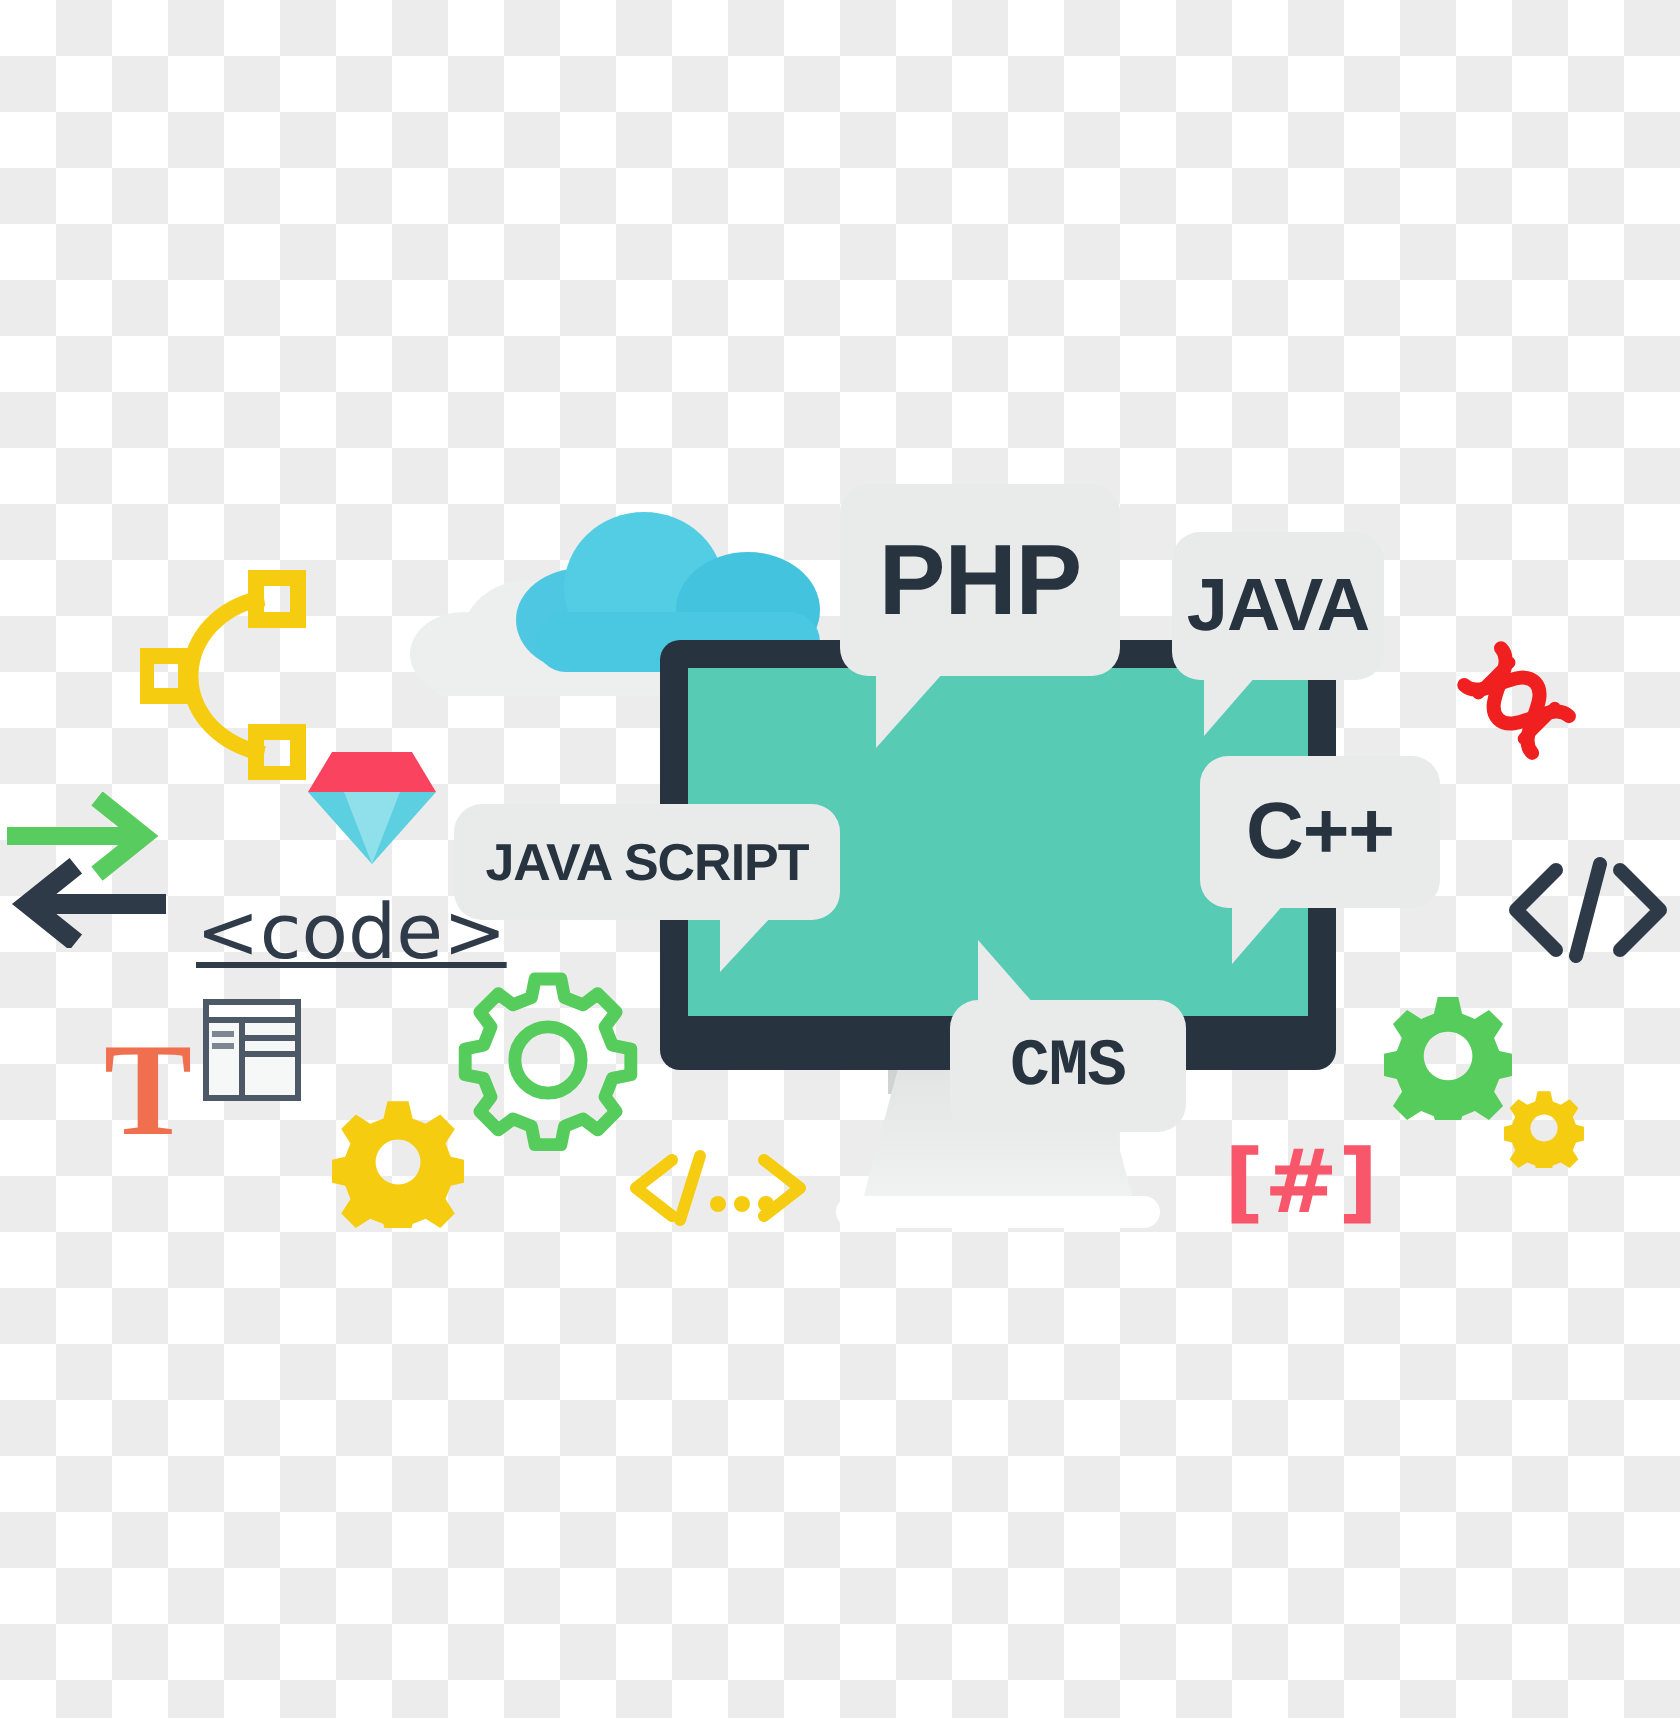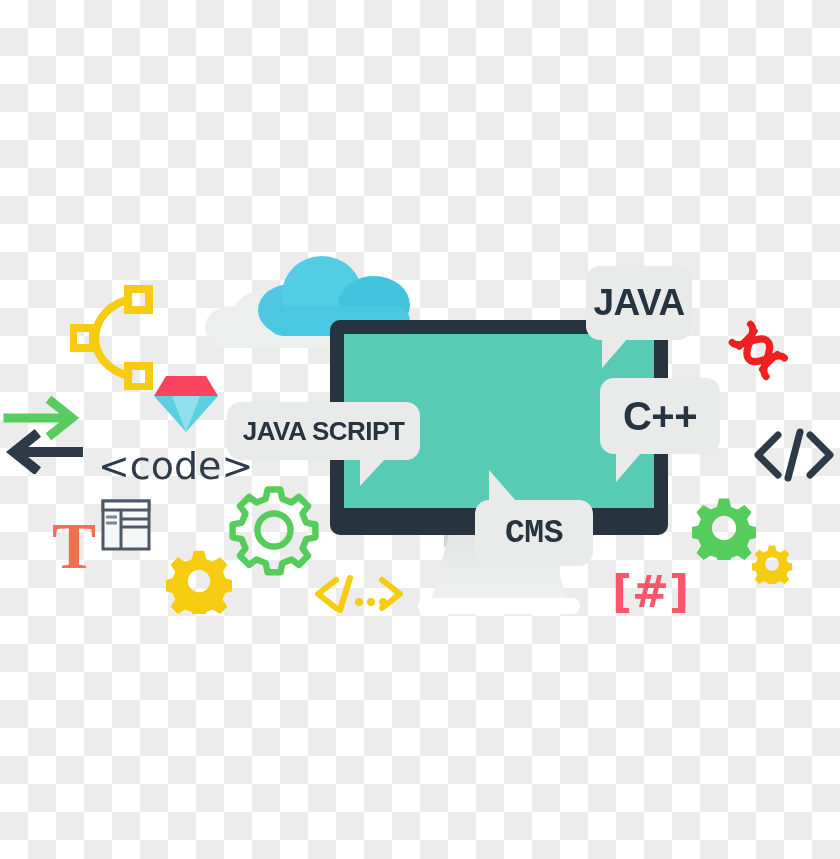--- a/index.html
+++ b/index.html
@@ -128,20 +128,21 @@
   
   #icon-bezier { left: 70px; top: 285px; width: 95px; height: 105px; }
   #icon-gem { left: 152px; top: 372px; width: 68px; height: 62px; }
   #icon-arrows { left: 2px; top: 396px; width: 82px; height: 78px; }
   #icon-code-text {
     left: 98px; top: 444px;
     font-size: 38px; color: #303b4a;
     font-family: "DejaVu Sans", sans-serif;
     letter-spacing: 0px;
     white-space: nowrap;
+    text-decoration: underline;
   }
   #icon-wireframe { left: 101px; top: 499px; width: 50px; height: 52px; }
   #icon-typo {
     left: 52px; top: 513px;
     font-family: "Liberation Serif", serif;
     font-size: 66px; font-weight: bold; color: #ef6f4f;
     line-height: 1;
   }
   #icon-gear-green-outline { left: 228px; top: 484px; width: 92px; height: 92px; }
   #icon-gear-yellow-left { left: 166px; top: 548px; width: 66px; height: 66px; }
@@ -177,20 +178,24 @@
     <span class="cloud-part c3"></span>
     <span class="cloud-part c4"></span>
   </div>
 
   <div class="art" id="monitor-neck-shadow"></div>
   <div class="art" id="monitor-neck"></div>
   <div class="art" id="monitor-base"></div>
   <div class="art" id="monitor-frame"></div>
   <div class="art" id="monitor-screen"></div>
 
+  <div class="art bubble" id="bubble-php">
+    <span>PHP</span>
+    <span class="tail"></span>
+  </div>
 
   <div class="art bubble" id="bubble-html">
     <span>JAVA</span>
     <span class="tail"></span>
   </div>
 
   <div class="art bubble" id="bubble-js">
     <span>JAVA SCRIPT</span>
     <span class="tail"></span>
   </div>

